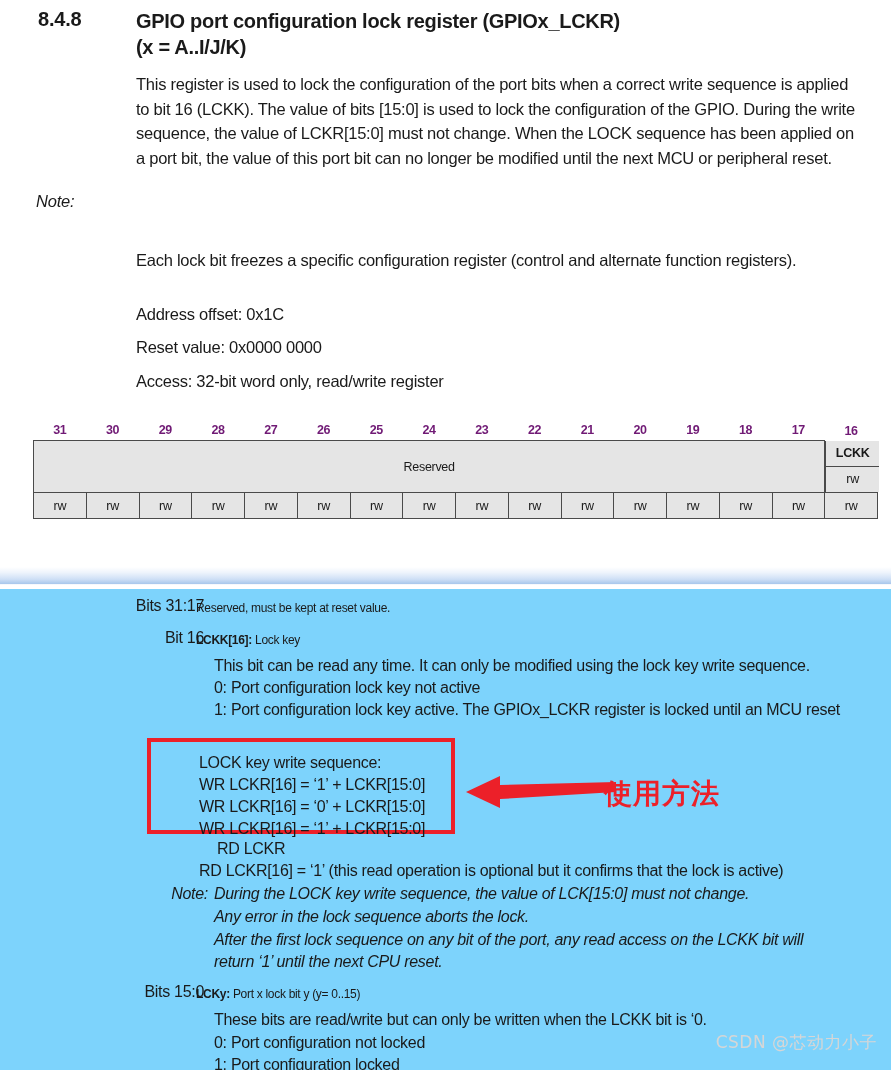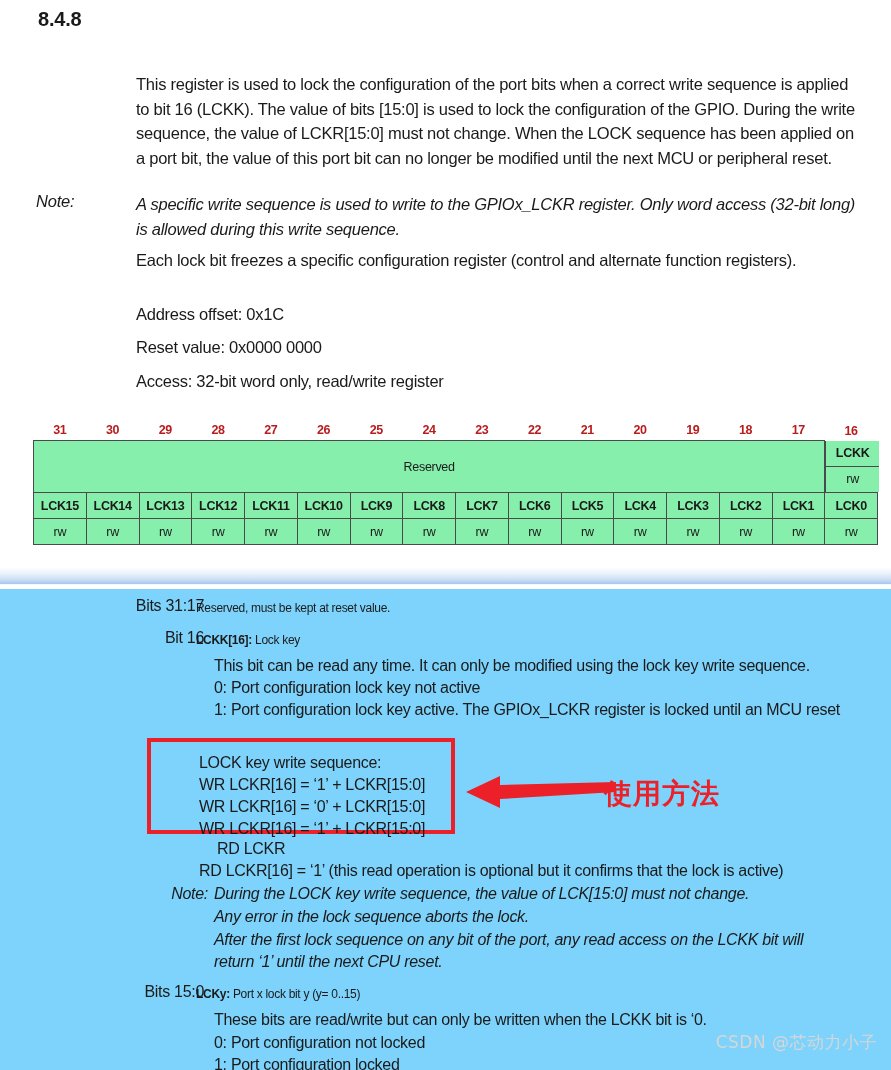--- a/index.html
+++ b/index.html
@@ -83,28 +83,28 @@
     width: 52.75px;
     text-align: center;
     font-size: 12.5px;
     letter-spacing: -0.3px;
     padding: 0;
   }
   tr.idx td {
     height: 21px;
     border: none;
     font-weight: bold;
-    color: #b91c1c;
+    color: #701a75;
     vertical-align: bottom;
     padding-bottom: 3px;
   }
   tr.cells td {
     height: 25px;
     border: 1px solid #4a4a4a;
-    background: #86efac;
+    background: #e5e5e5;
   }
   td.reserved {
     text-align: right;
     padding-right: 8px;
     font-weight: normal;
   }
   tr.resv td { height: 51px; }
   tr.rw td { height: 25px; }
   .lckk-name { font-weight: bold; }
   .bitname { font-weight: bold; }
@@ -225,27 +225,28 @@
   }
 </style>
 </head>
 <body>
 
 <div id="page-top">
 
   <div class="sec-head">
     <div class="sec-num">8.4.8</div>
     <div class="sec-title">
+      <span class="l2">GPIO port configuration lock register (GPIOx_LCKR)</span>
+      <span class="l2">(x = A..I/J/K)</span>
     </div>
   </div>
 
   <div class="body-txt" style="top:72px;">This register is used to lock the configuration of the port bits when a correct write sequence is applied to bit 16 (LCKK). The value of bits [15:0] is used to lock the configuration of the GPIO. During the write sequence, the value of LCKR[15:0] must not change. When the LOCK sequence has been applied on a port bit, the value of this port bit can no longer be modified until the next MCU or peripheral reset.</div>
 
   <div class="note-label ital" style="top:192px;">Note:</div>
-  <div class="body-txt ital" style="top:192px;">A specific write sequence is used to write to the GPIOx_LCKR register. Only word access (32-bit long) is allowed during this write sequence.</div>
 
   <div class="body-txt" style="top:248px;">Each lock bit freezes a specific configuration register (control and alternate function registers).</div>
 
   <div class="body-txt" style="top:302px;">Address offset: 0x1C</div>
   <div class="body-txt" style="top:335px;">Reset value: 0x0000 0000</div>
   <div class="body-txt" style="top:369px;">Access: 32-bit word only, read/write register</div>
 
   <div id="bit-table">
     <table class="bits">
       <tbody>
@@ -275,38 +276,20 @@
                   <tr>
                     <td class="lckk-name" style="height:25px;border:1px solid #4a4a4a;border-top:none;border-right:none;font-size:12.5px;text-align:center;">LCKK</td>
                   </tr>
             <tr>
                     <td style="height:25px;border:1px solid #4a4a4a;border-bottom:none;border-right:none;font-size:12.5px;text-align:center;">rw</td>
                   </tr>
           </tbody>
               </table>
         </td>
       </tr>
-      <tr class="cells">
-        <td class="bitname">LCK15</td>
-        <td class="bitname">LCK14</td>
-        <td class="bitname">LCK13</td>
-        <td class="bitname">LCK12</td>
-        <td class="bitname">LCK11</td>
-        <td class="bitname">LCK10</td>
-        <td class="bitname">LCK9</td>
-        <td class="bitname">LCK8</td>
-        <td class="bitname">LCK7</td>
-        <td class="bitname">LCK6</td>
-        <td class="bitname">LCK5</td>
-        <td class="bitname">LCK4</td>
-        <td class="bitname">LCK3</td>
-        <td class="bitname">LCK2</td>
-        <td class="bitname">LCK1</td>
-        <td class="bitname">LCK0</td>
-      </tr>
       <tr class="cells rw">
         <td>rw</td>
         <td>rw</td>
         <td>rw</td>
         <td>rw</td>
         <td>rw</td>
         <td>rw</td>
         <td>rw</td>
         <td>rw</td>
         <td>rw</td>

